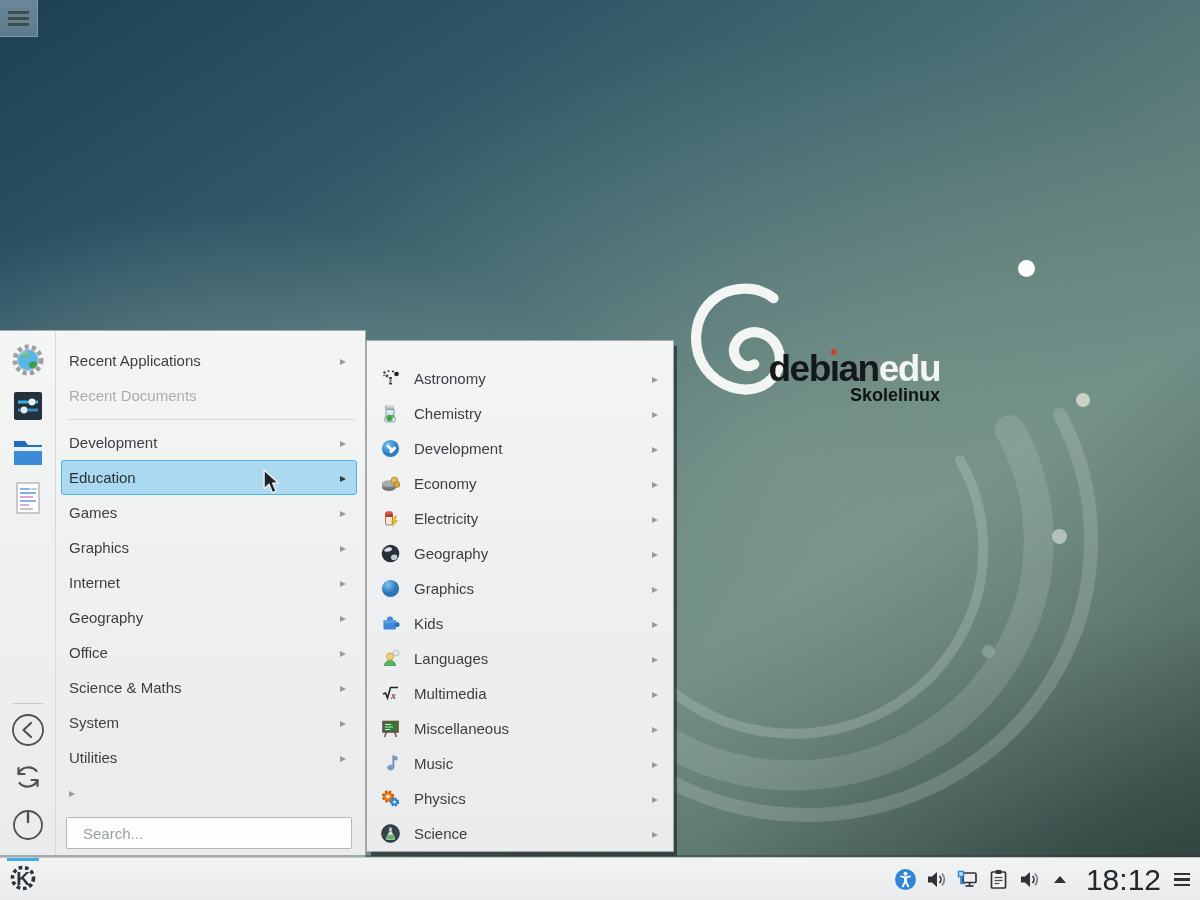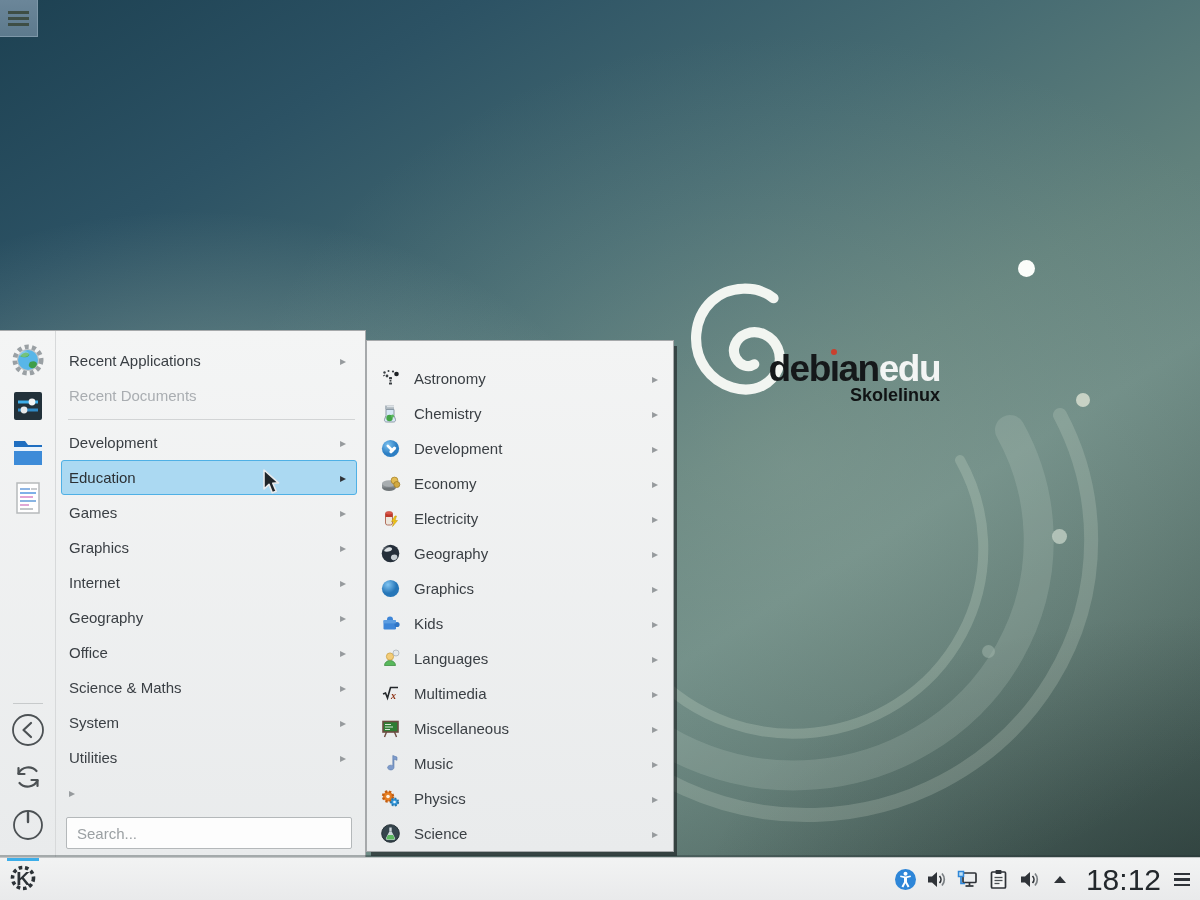--- a/index.html
+++ b/index.html
@@ -56,21 +56,21 @@
     display:flex; align-items:center; font-size:15px; color:#3a3f44; cursor:pointer; }
   .menu-item .mi-label { flex:1; }
   .mi-arrow { font-size:12px; color:#969a9d; padding-right:3px; }
   .menu-item.selected { background:#abd9f2; border-color:#4fb0e5; color:#2b3034;justify-content:center; }
   .menu-item.selected .mi-arrow { color:#2f3338; }
   .menu-item.disabled { color:#a9adb1; cursor:default; }
   .menu-sep { height:12px; position:relative; margin:0 10px 0 12px; }
   .menu-sep::after { content:""; position:absolute; left:0; right:0; top:6px; border-top:1px solid #d2d4d5; }
   .search-box { position:absolute; left:10px; right:13px; bottom:8px; height:32px;
     border:1px solid #b4b8ba; border-radius:2px; background:#fdfdfd; font-size:15px; color:#3a3f44;
-    padding:0 10px; font-family:"Liberation Sans",sans-serif; }
+    padding:0 16px; font-family:"Liberation Sans",sans-serif; }
   .search-box::placeholder { color:#9ba0a3; }
 
   
   .submenu-panel { position:absolute; left:366px; top:340px; width:308px; height:512px;
     background:linear-gradient(#f3f4f4,#e9ebec); border:1px solid #a6a9ab;
     box-shadow:4px 5px 0 -1px rgba(26,30,33,.62); padding-top:20px; }
   .sub-item { height:35px; display:flex; align-items:center; padding:0 12px 0 13px;
     font-size:15px; color:#3a3f44; cursor:pointer; }
   .sub-icon { width:21px; height:21px; margin-right:13px; flex:none; display:flex; align-items:center; justify-content:center; }
   .sub-item .mi-label { flex:1; }

